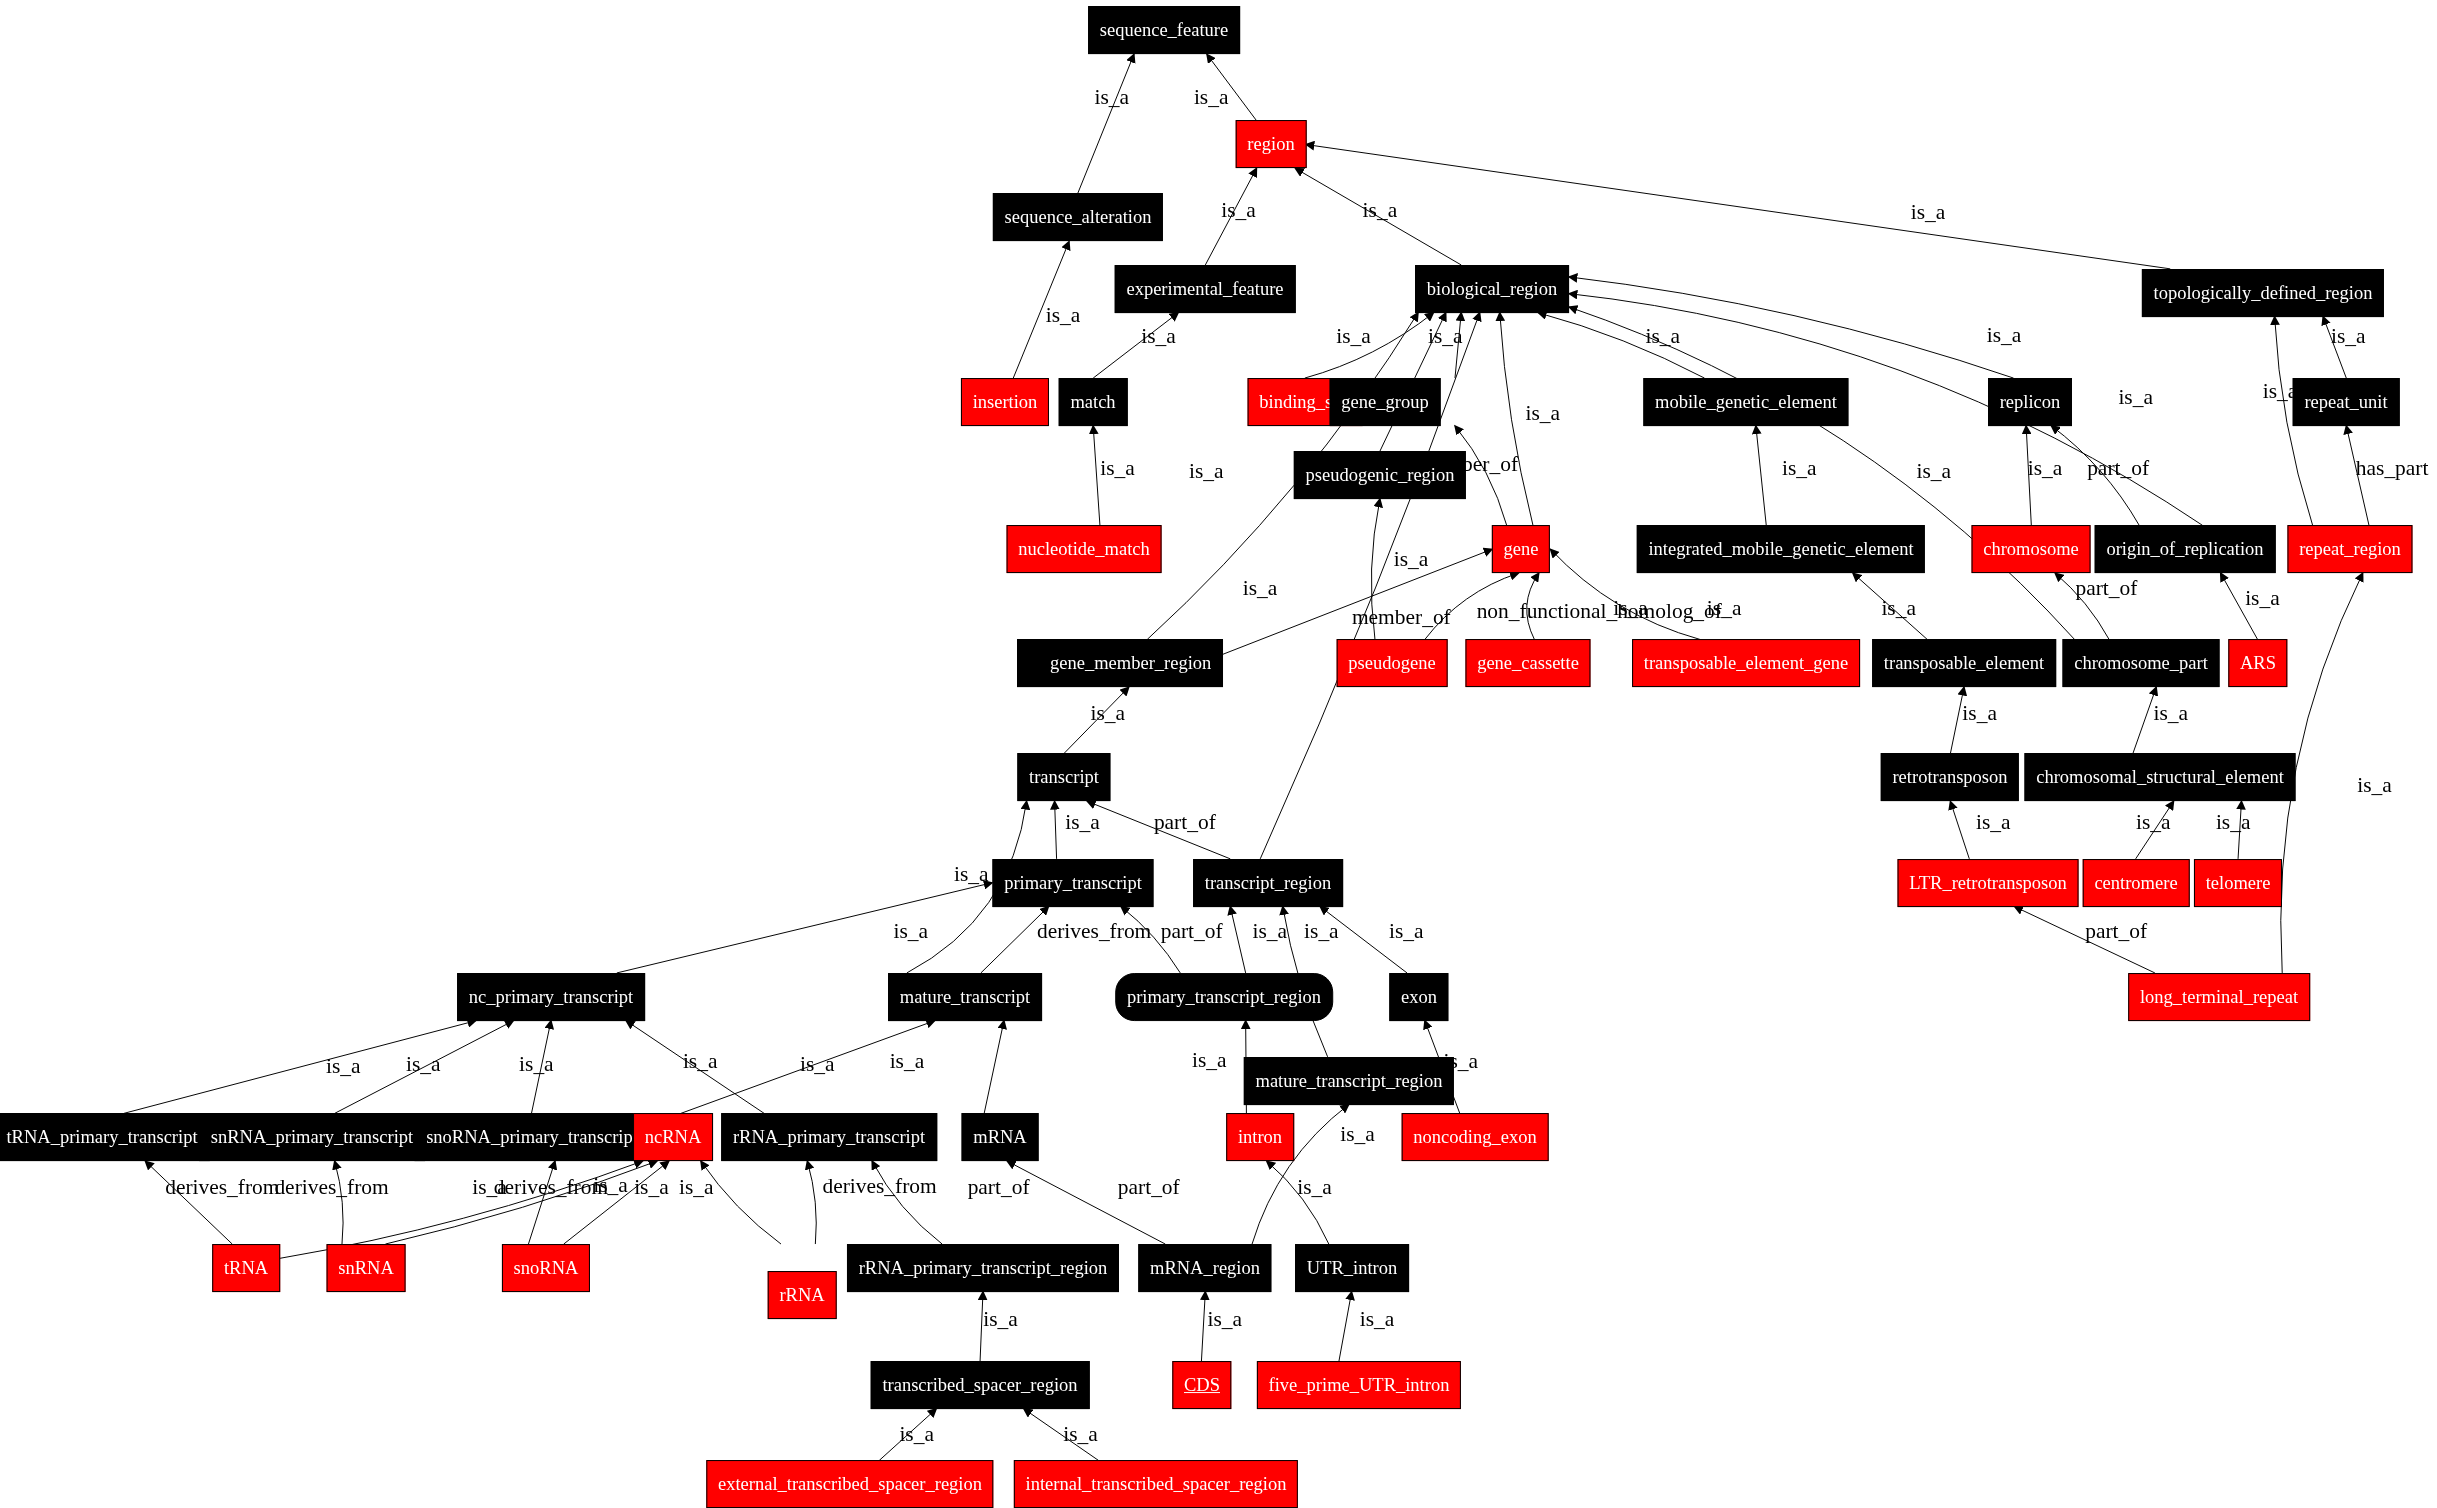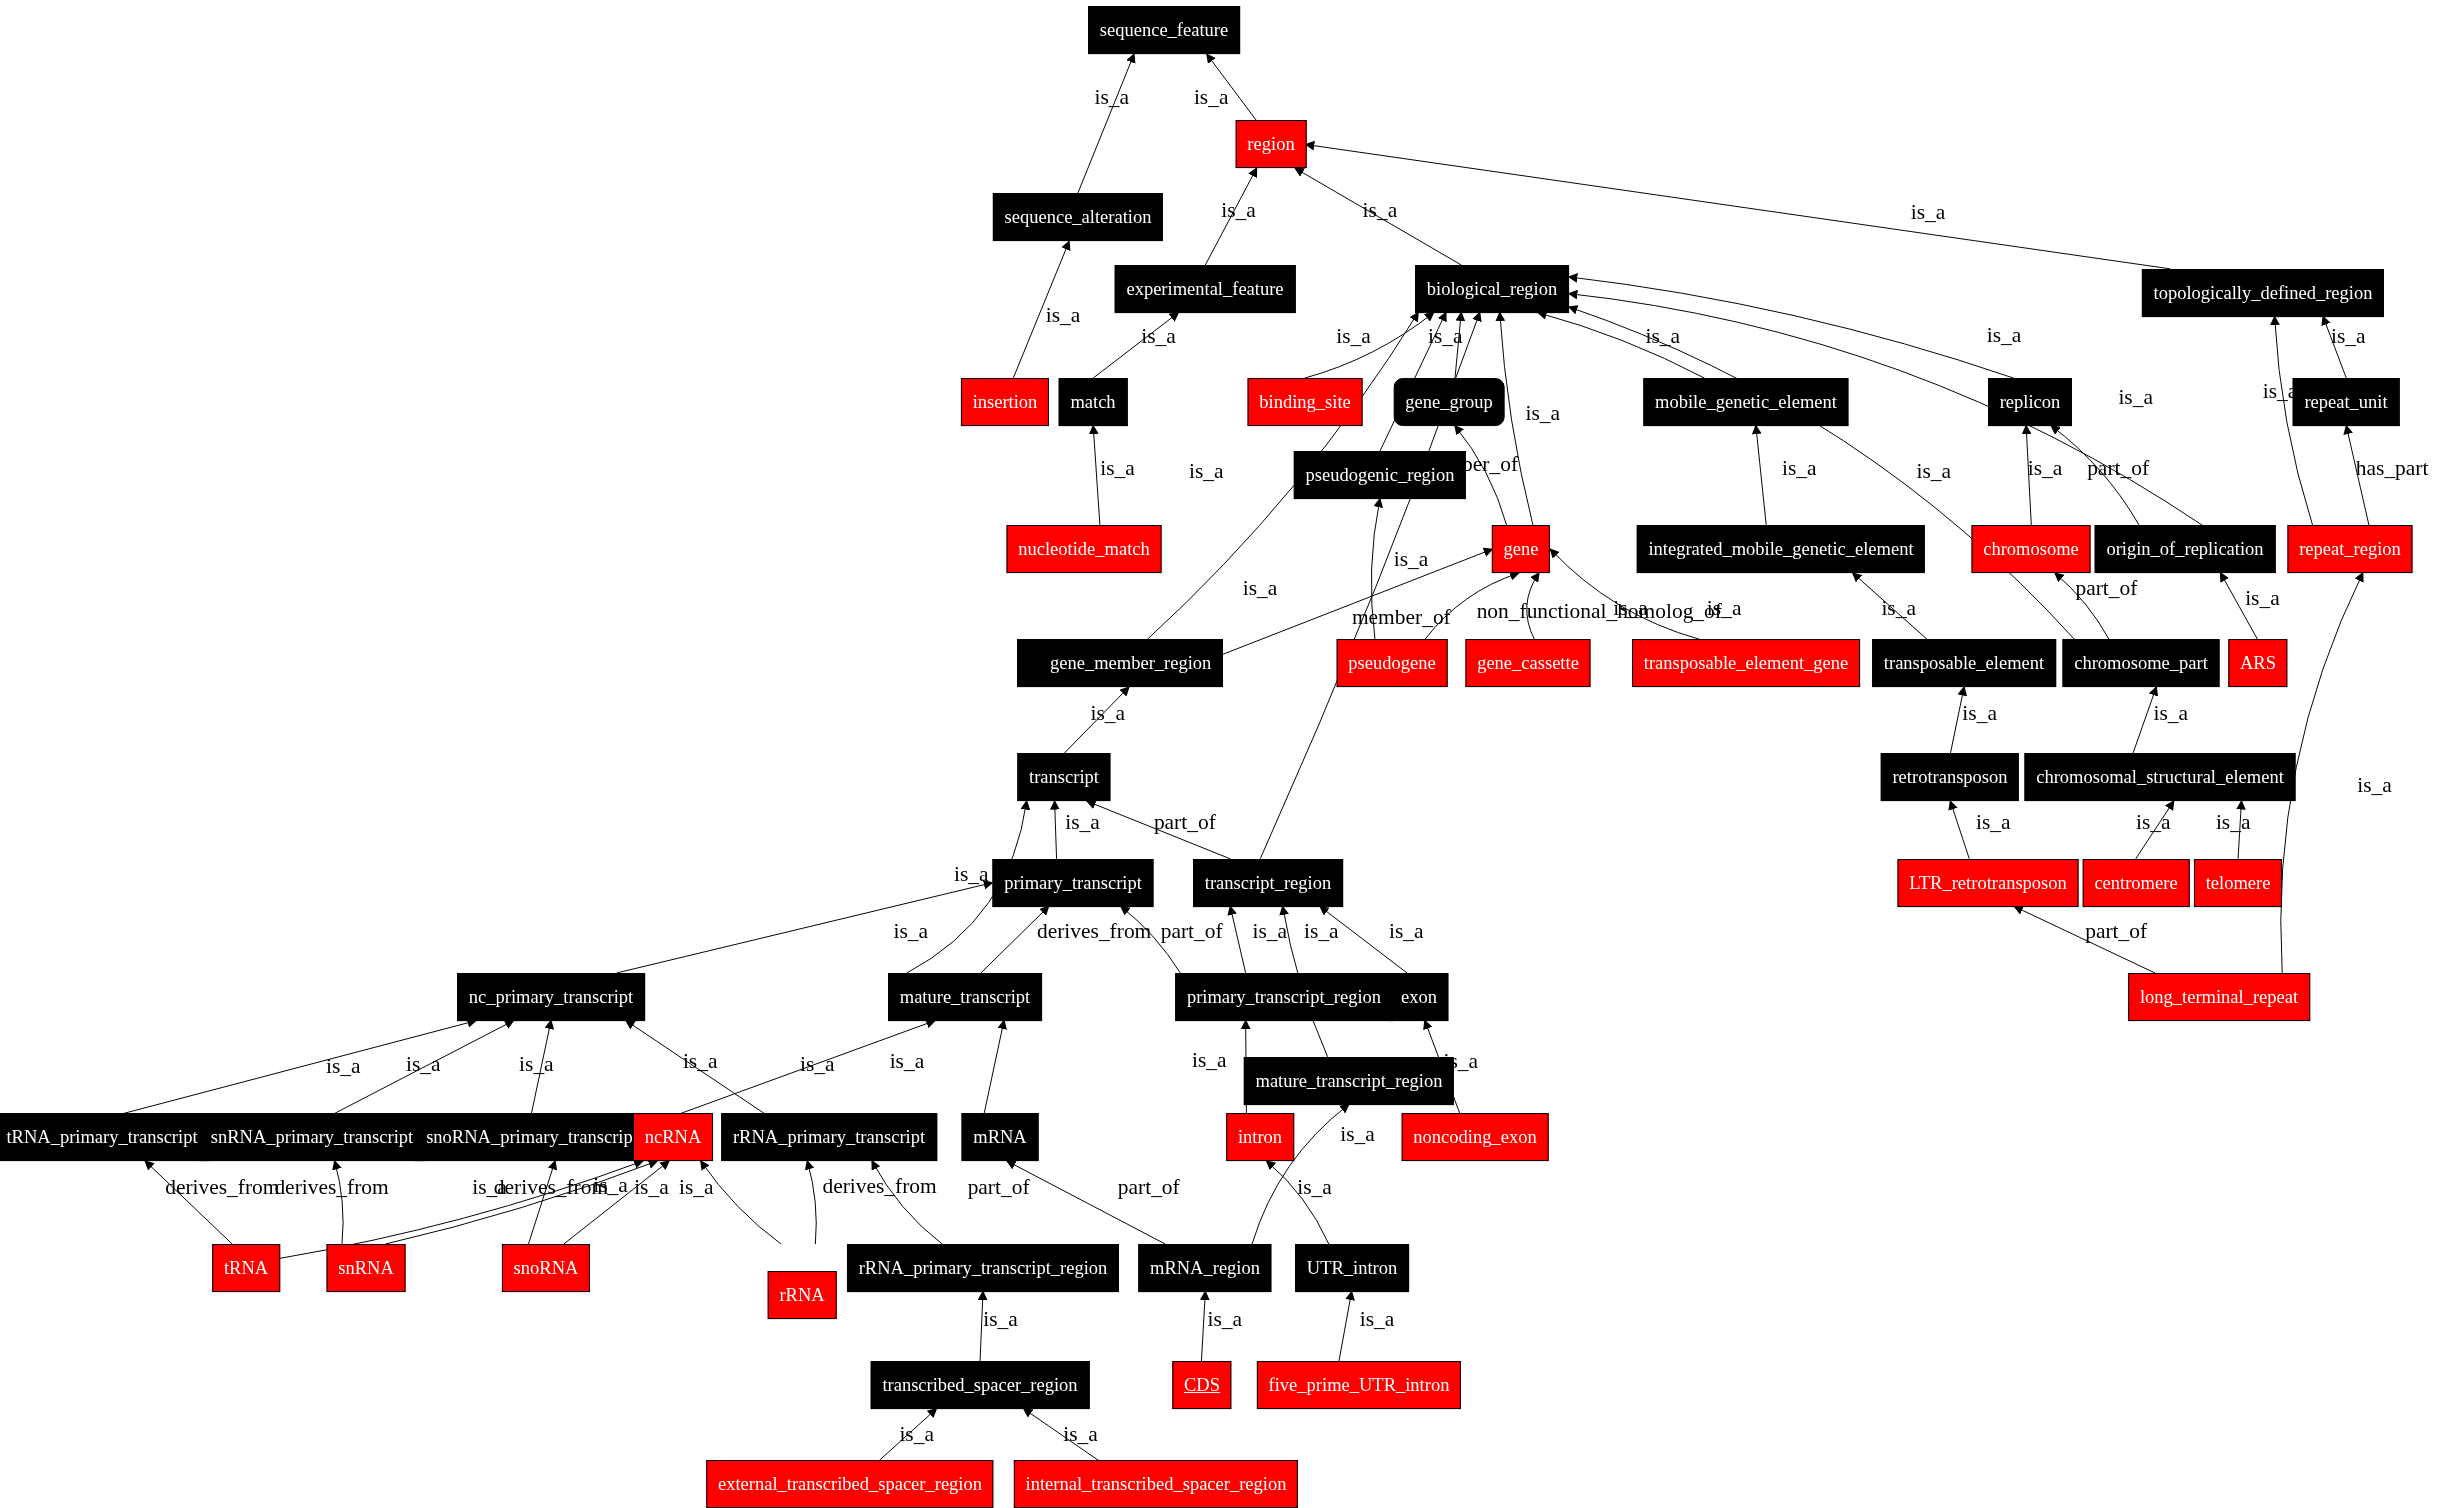--- a/index.html
+++ b/index.html
@@ -180,21 +180,21 @@
   <div id="nodes">
       <div class="node" style="left: 1164px; top: 30px;">sequence_feature</div>
       <div class="node red" style="left: 1271px; top: 144px;">region</div>
       <div class="node" style="left: 1078px; top: 217px; text-align: center;">sequence_alteration</div>
       <div class="node" style="left: 1205px; top: 289px;">experimental_feature</div>
       <div class="node" style="left: 1492px; top: 289px;">biological_region</div>
       <div class="node" style="left: 2263px; top: 293px;">topologically_defined_region</div>
       <div class="node red" style="left: 1005px; top: 402px;">insertion</div>
       <div class="node" style="left: 1093px; top: 402px;">match</div>
       <div class="node red" style="left: 1305px; top: 402px;">binding_site</div>
-      <div class="node" style="left: 1449px; top: 402px; border-radius: 9px;">gene_group</div>
+      <div class="node" style="left: 1385px; top: 402px;">gene_group</div>
       <div class="node" style="left: 1746px; top: 402px;">mobile_genetic_element</div>
       <div class="node" style="left: 2030px; top: 402px;">replicon</div>
       <div class="node" style="left: 2346px; top: 402px;">repeat_unit</div>
       <div class="node" style="left: 1380px; top: 475px;">pseudogenic_region</div>
       <div class="node red" style="left: 1084px; top: 549px;">nucleotide_match</div>
       <div class="node red" style="left: 1521px; top: 549px;">gene</div>
       <div class="node" style="left: 1781px; top: 549px;">integrated_mobile_genetic_element</div>
       <div class="node red" style="left: 2031px; top: 549px;">chromosome</div>
       <div class="node" style="left: 2185px; top: 549px;">origin_of_replication</div>
       <div class="node red" style="left: 2350px; top: 549px;">repeat_region</div>
@@ -208,21 +208,21 @@
       <div class="node" style="left: 1064px; top: 777px;">transcript</div>
       <div class="node" style="left: 1950px; top: 777px;">retrotransposon</div>
       <div class="node" style="left: 2160px; top: 777px;">chromosomal_structural_element</div>
       <div class="node" style="left: 1073px; top: 883px;">primary_transcript</div>
       <div class="node" style="left: 1268px; top: 883px;">transcript_region</div>
       <div class="node red" style="left: 1988px; top: 883px;">LTR_retrotransposon</div>
       <div class="node red" style="left: 2136px; top: 883px;">centromere</div>
       <div class="node red" style="left: 2238px; top: 883px;">telomere</div>
       <div class="node" style="left: 551px; top: 997px;">nc_primary_transcript</div>
       <div class="node" style="left: 965px; top: 997px;">mature_transcript</div>
-      <div class="node" style="left: 1284px; top: 997px;">primary_transcript_region</div>
+      <div class="node" style="left: 1224px; top: 997px; border-radius: 19px;">primary_transcript_region</div>
       <div class="node" style="left: 1419px; top: 997px;">exon</div>
       <div class="node red" style="left: 2219px; top: 997px;">long_terminal_repeat</div>
       <div class="node" style="left: 1349px; top: 1081px;">mature_transcript_region</div>
       <div class="node" style="left: 102px; top: 1137px;">tRNA_primary_transcript</div>
       <div class="node" style="left: 312px; top: 1137px;">snRNA_primary_transcript</div>
       <div class="node" style="left: 532px; top: 1137px;">snoRNA_primary_transcript</div>
       <div class="node red" style="left: 673px; top: 1137px;">ncRNA</div>
       <div class="node" style="left: 829px; top: 1137px;">rRNA_primary_transcript</div>
       <div class="node" style="left: 1000px; top: 1137px;">mRNA</div>
       <div class="node red" style="left: 1260px; top: 1137px;">intron</div>

